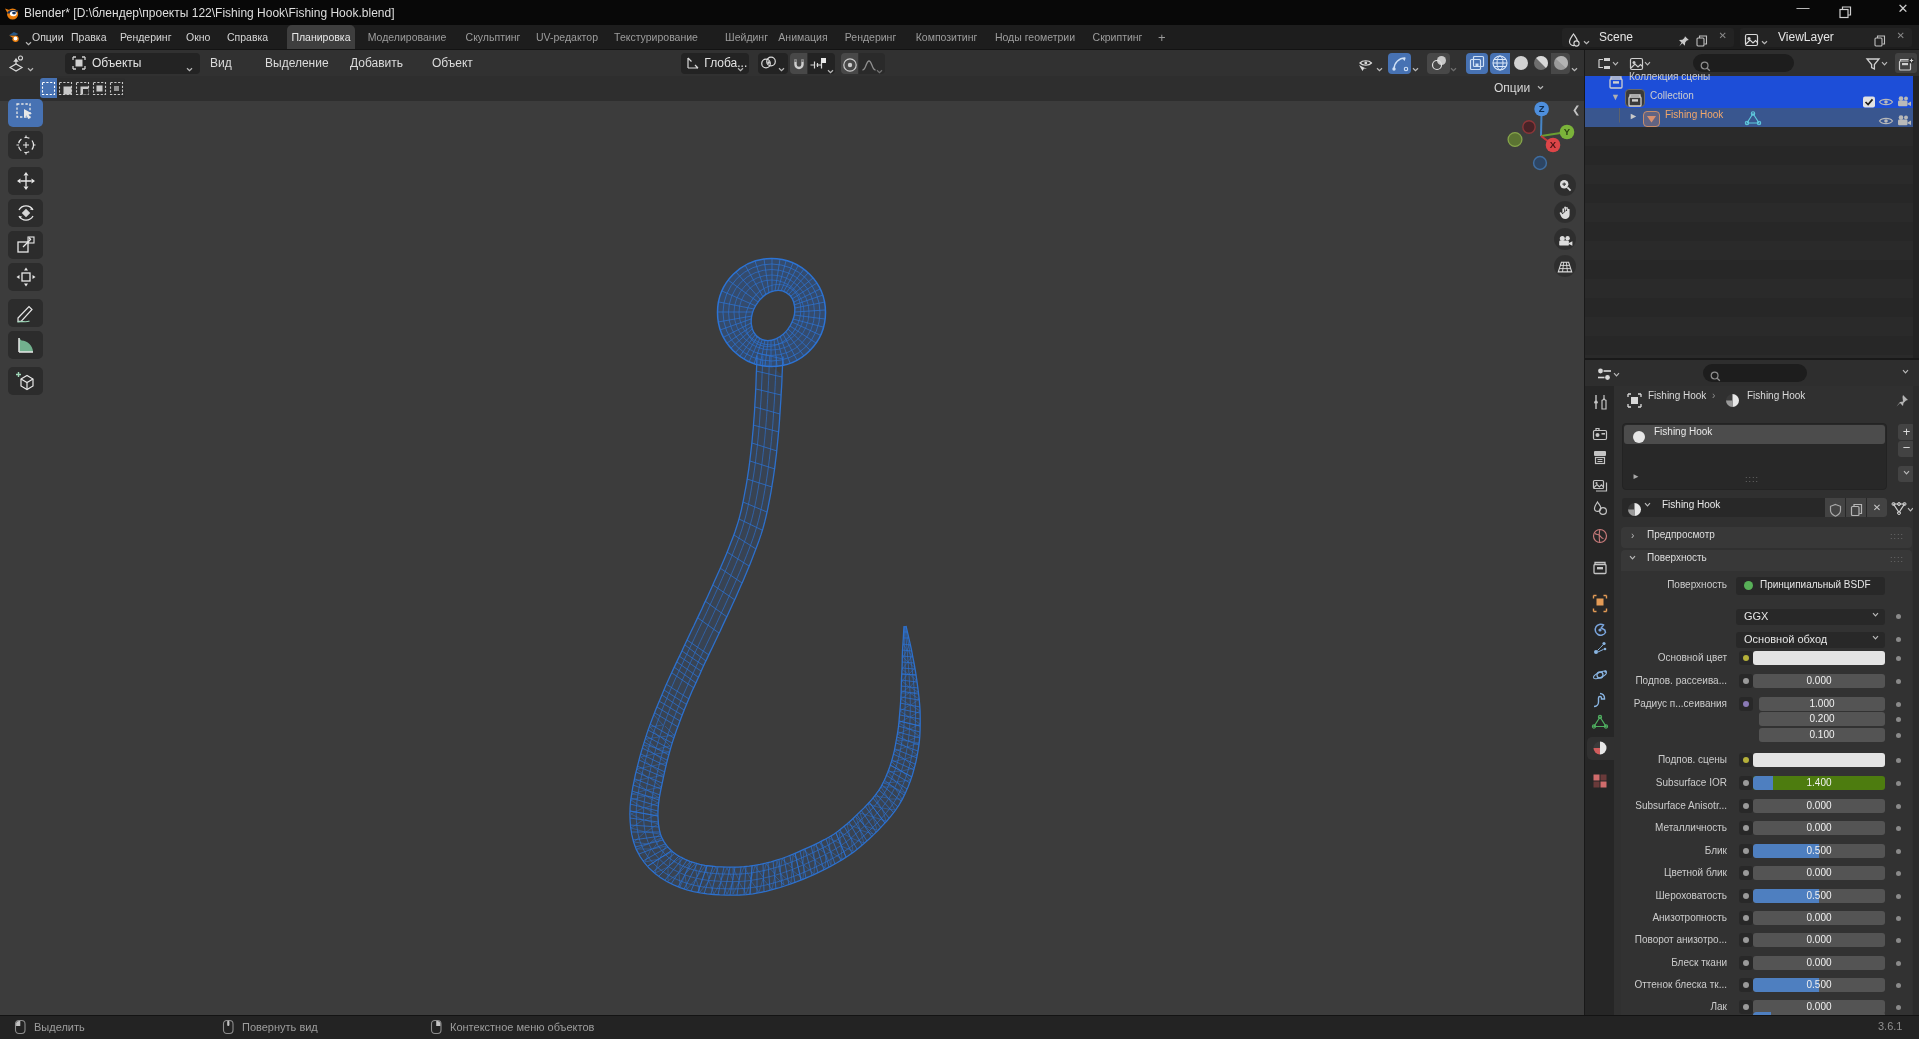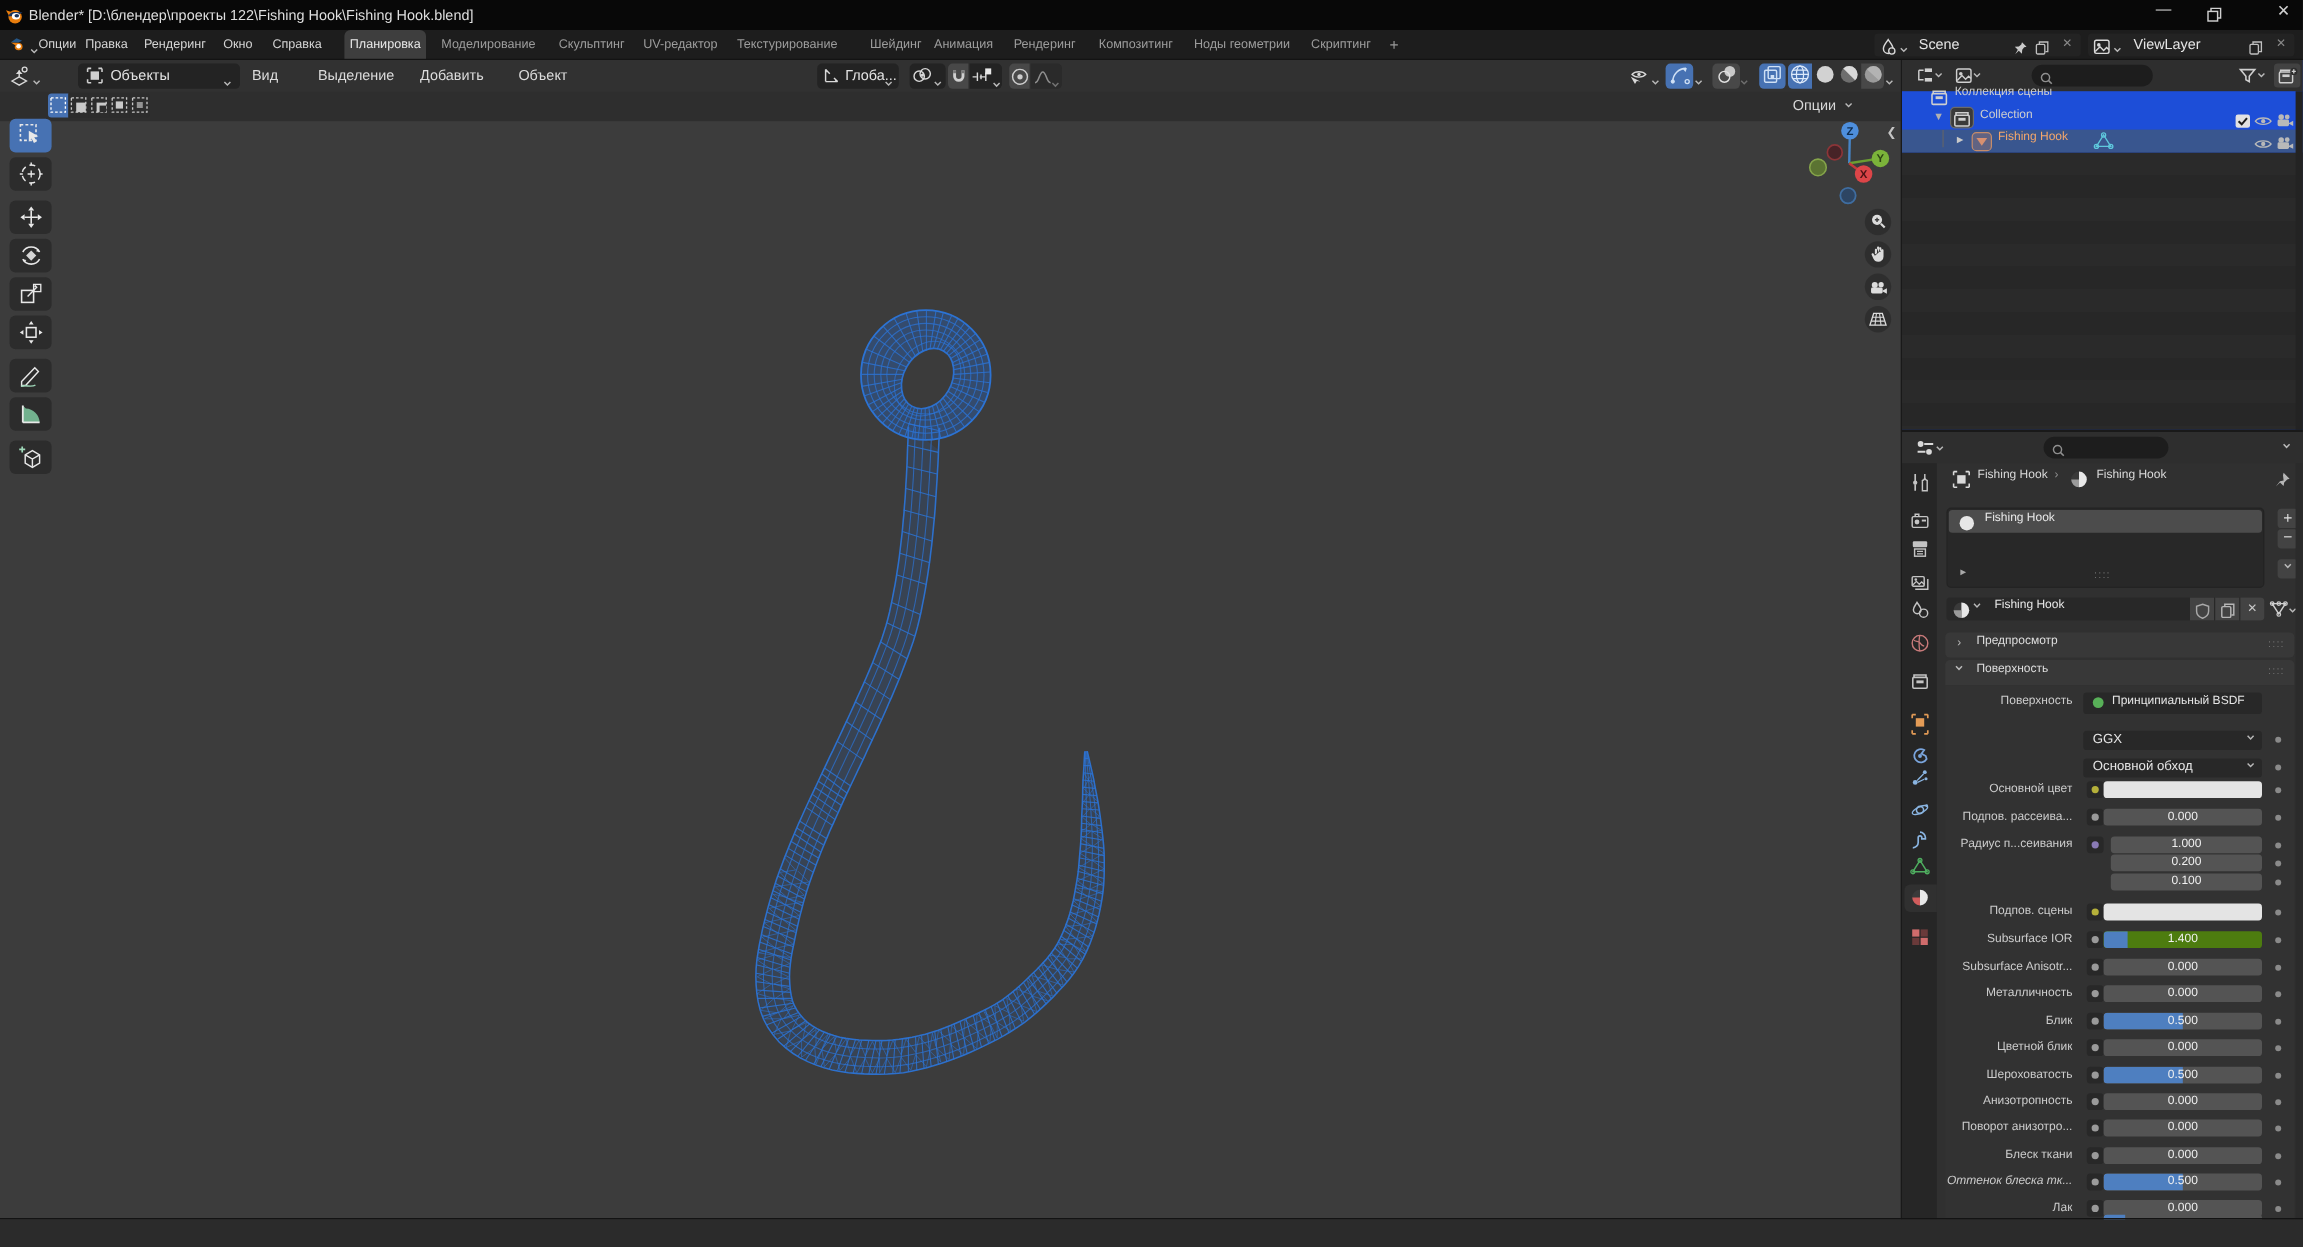--- a/index.html
+++ b/index.html
@@ -723,40 +723,55 @@
       </span>
       <span class="abs" style="left:311px;top:578px;width:5px;height:5px;border-radius:50%;background:#8a8a8a;"></span>
       <span class="abs lbl" style="left:10px;top:597px;width:132px;white-space:nowrap;overflow:hidden;">Блеск ткани</span>
       <span class="abs" style="left:154px;top:596px;width:14px;height:14px;background:#282828;border-radius:3px;">
         <span style="position:absolute;left:4px;top:4px;width:6px;height:6px;border-radius:50%;background:#9a9a9a;"></span>
       </span>
       <span class="abs" style="left:168px;top:596px;width:132px;height:14px;background:#545454;border-radius:3px;overflow:hidden;">
         <span style="position:absolute;left:0;top:0;width:132px;text-align:center;color:#f1f1f1;font-size:10px;line-height:14px;">0.000</span>
       </span>
       <span class="abs" style="left:311px;top:601px;width:5px;height:5px;border-radius:50%;background:#8a8a8a;"></span>
-      <span class="abs lbl" style="left:10px;top:619px;width:132px;white-space:nowrap;overflow:hidden;font-style:italic;">Оттенок блеска тк...</span>
+      <span class="abs lbl" style="left:10px;top:619px;width:132px;white-space:nowrap;overflow:hidden;">Оттенок блеска тк...</span>
       <span class="abs" style="left:154px;top:618px;width:14px;height:14px;background:#282828;border-radius:3px;">
         <span style="position:absolute;left:4px;top:4px;width:6px;height:6px;border-radius:50%;background:#9a9a9a;"></span>
       </span>
       <span class="abs" style="left:168px;top:618px;width:132px;height:14px;background:#545454;border-radius:3px;overflow:hidden;">
         <span style="position:absolute;left:0;top:0;width:66px;height:14px;background:#4e7fc0;border-radius:3px 0 0 3px;"></span>
         <span style="position:absolute;left:0;top:0;width:132px;text-align:center;color:#f1f1f1;font-size:10px;line-height:14px;">0.500</span>
       </span>
       <span class="abs" style="left:311px;top:623px;width:5px;height:5px;border-radius:50%;background:#8a8a8a;"></span>
       <span class="abs lbl" style="left:10px;top:641px;width:132px;white-space:nowrap;overflow:hidden;">Лак</span>
       <span class="abs" style="left:154px;top:640px;width:14px;height:14px;background:#282828;border-radius:3px;">
         <span style="position:absolute;left:4px;top:4px;width:6px;height:6px;border-radius:50%;background:#9a9a9a;"></span>
       </span>
       <span class="abs" style="left:168px;top:640px;width:132px;height:14px;background:#545454;border-radius:3px;overflow:hidden;">
         <span style="position:absolute;left:0;top:0;width:132px;text-align:center;color:#f1f1f1;font-size:10px;line-height:14px;">0.000</span>
       </span>
       <span class="abs" style="left:311px;top:645px;width:5px;height:5px;border-radius:50%;background:#8a8a8a;"></span>
       <span class="abs" style="left:168px;top:652px;width:132px;height:14px;background:#545454;border-radius:3px;overflow:hidden;">
         <span style="position:absolute;left:0;top:0;width:18px;height:14px;background:#4e7fc0;border-radius:3px 0 0 3px;"></span>
         <span style="position:absolute;left:0;top:0;width:132px;text-align:center;color:#f1f1f1;font-size:10px;line-height:14px;"></span>
       </span>
+    </div>
+    <div class="abs" id="status">
+      <span class="abs" style="left:14px;top:3px;"><svg width="13" height="16" viewBox="0 0 13 16" style="vertical-align:-4px;margin-right:7px;">
+          <rect x="1.5" y="1.5" width="9.5" height="13" rx="3.4" fill="none" stroke="#8e8e8e" stroke-width="1.1"></rect>
+          <path d="M2.1 4a3.2 3.2 0 0 1 3.2-2h1v5H2.1z" fill="#c4c4c4"></path>
+        </svg>Выделить</span>
+      <span class="abs" style="left:222px;top:3px;"><svg width="13" height="16" viewBox="0 0 13 16" style="vertical-align:-4px;margin-right:7px;">
+          <rect x="1.5" y="1.5" width="9.5" height="13" rx="3.4" fill="none" stroke="#8e8e8e" stroke-width="1.1"></rect>
+          <rect x="5.2" y="1.8" width="2.2" height="5.2" rx="1" fill="#c4c4c4"></rect>
+        </svg>Повернуть вид</span>
+      <span class="abs" style="left:430px;top:3px;"><svg width="13" height="16" viewBox="0 0 13 16" style="vertical-align:-4px;margin-right:7px;">
+          <rect x="1.5" y="1.5" width="9.5" height="13" rx="3.4" fill="none" stroke="#8e8e8e" stroke-width="1.1"></rect>
+          <path d="M10.4 4a3.2 3.2 0 0 0-3.2-2h-1v5h4.2z" fill="#c4c4c4"></path>
+        </svg>Контекстное меню объектов</span>
+      <span class="abs" style="left:1878px;top:4px;color:#8f8f8f;">3.6.1</span>
     </div>
 <div class="abs" style="left:1584px;top:50px;width:1px;height:966px;background:#191919;"></div>
 <div class="abs" style="left:1913px;top:76px;width:6px;height:282px;background:#232323;"></div>
 <div class="abs" style="left:1913px;top:386px;width:6px;height:630px;background:#2b2b2b;"></div>
 <div class="abs" style="left:1585px;top:358px;width:334px;height:2px;background:#191919;"></div>
 <div class="abs" style="left:0;top:49px;width:1919px;height:1px;background:#131313;"></div>
 <div class="abs" style="left:0;top:1015px;width:1919px;height:1px;background:#131313;"></div>
 </div>
 </body></html>

